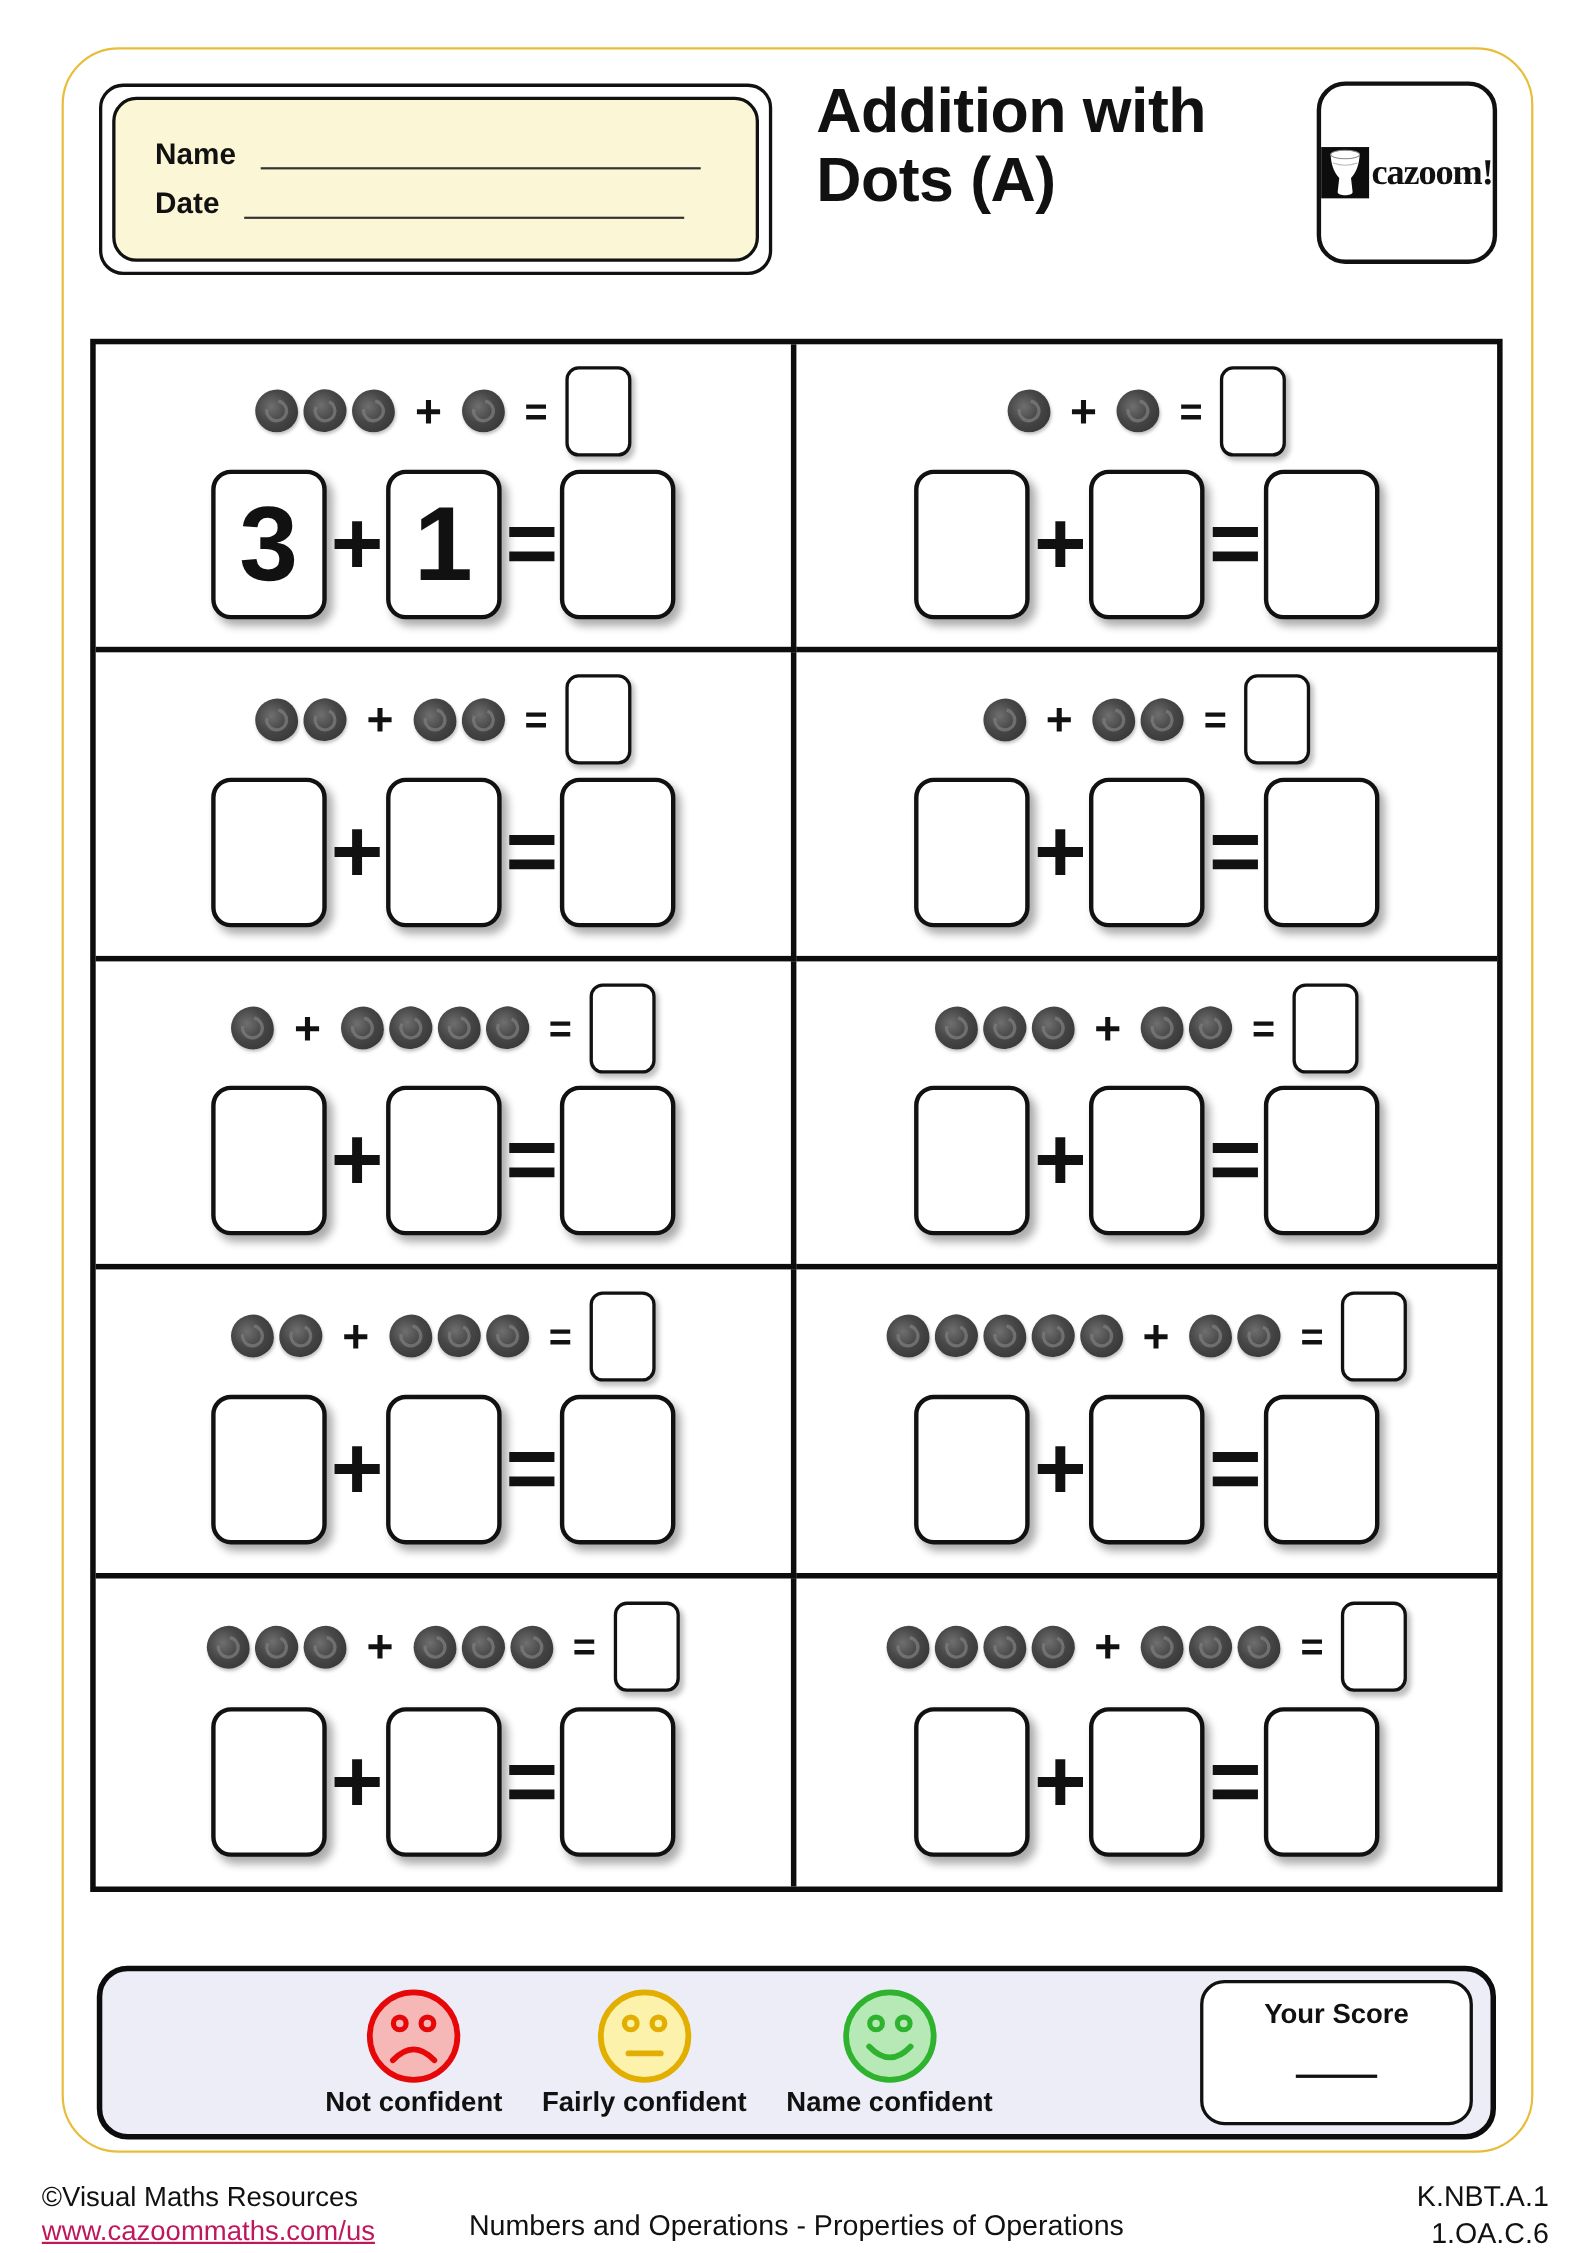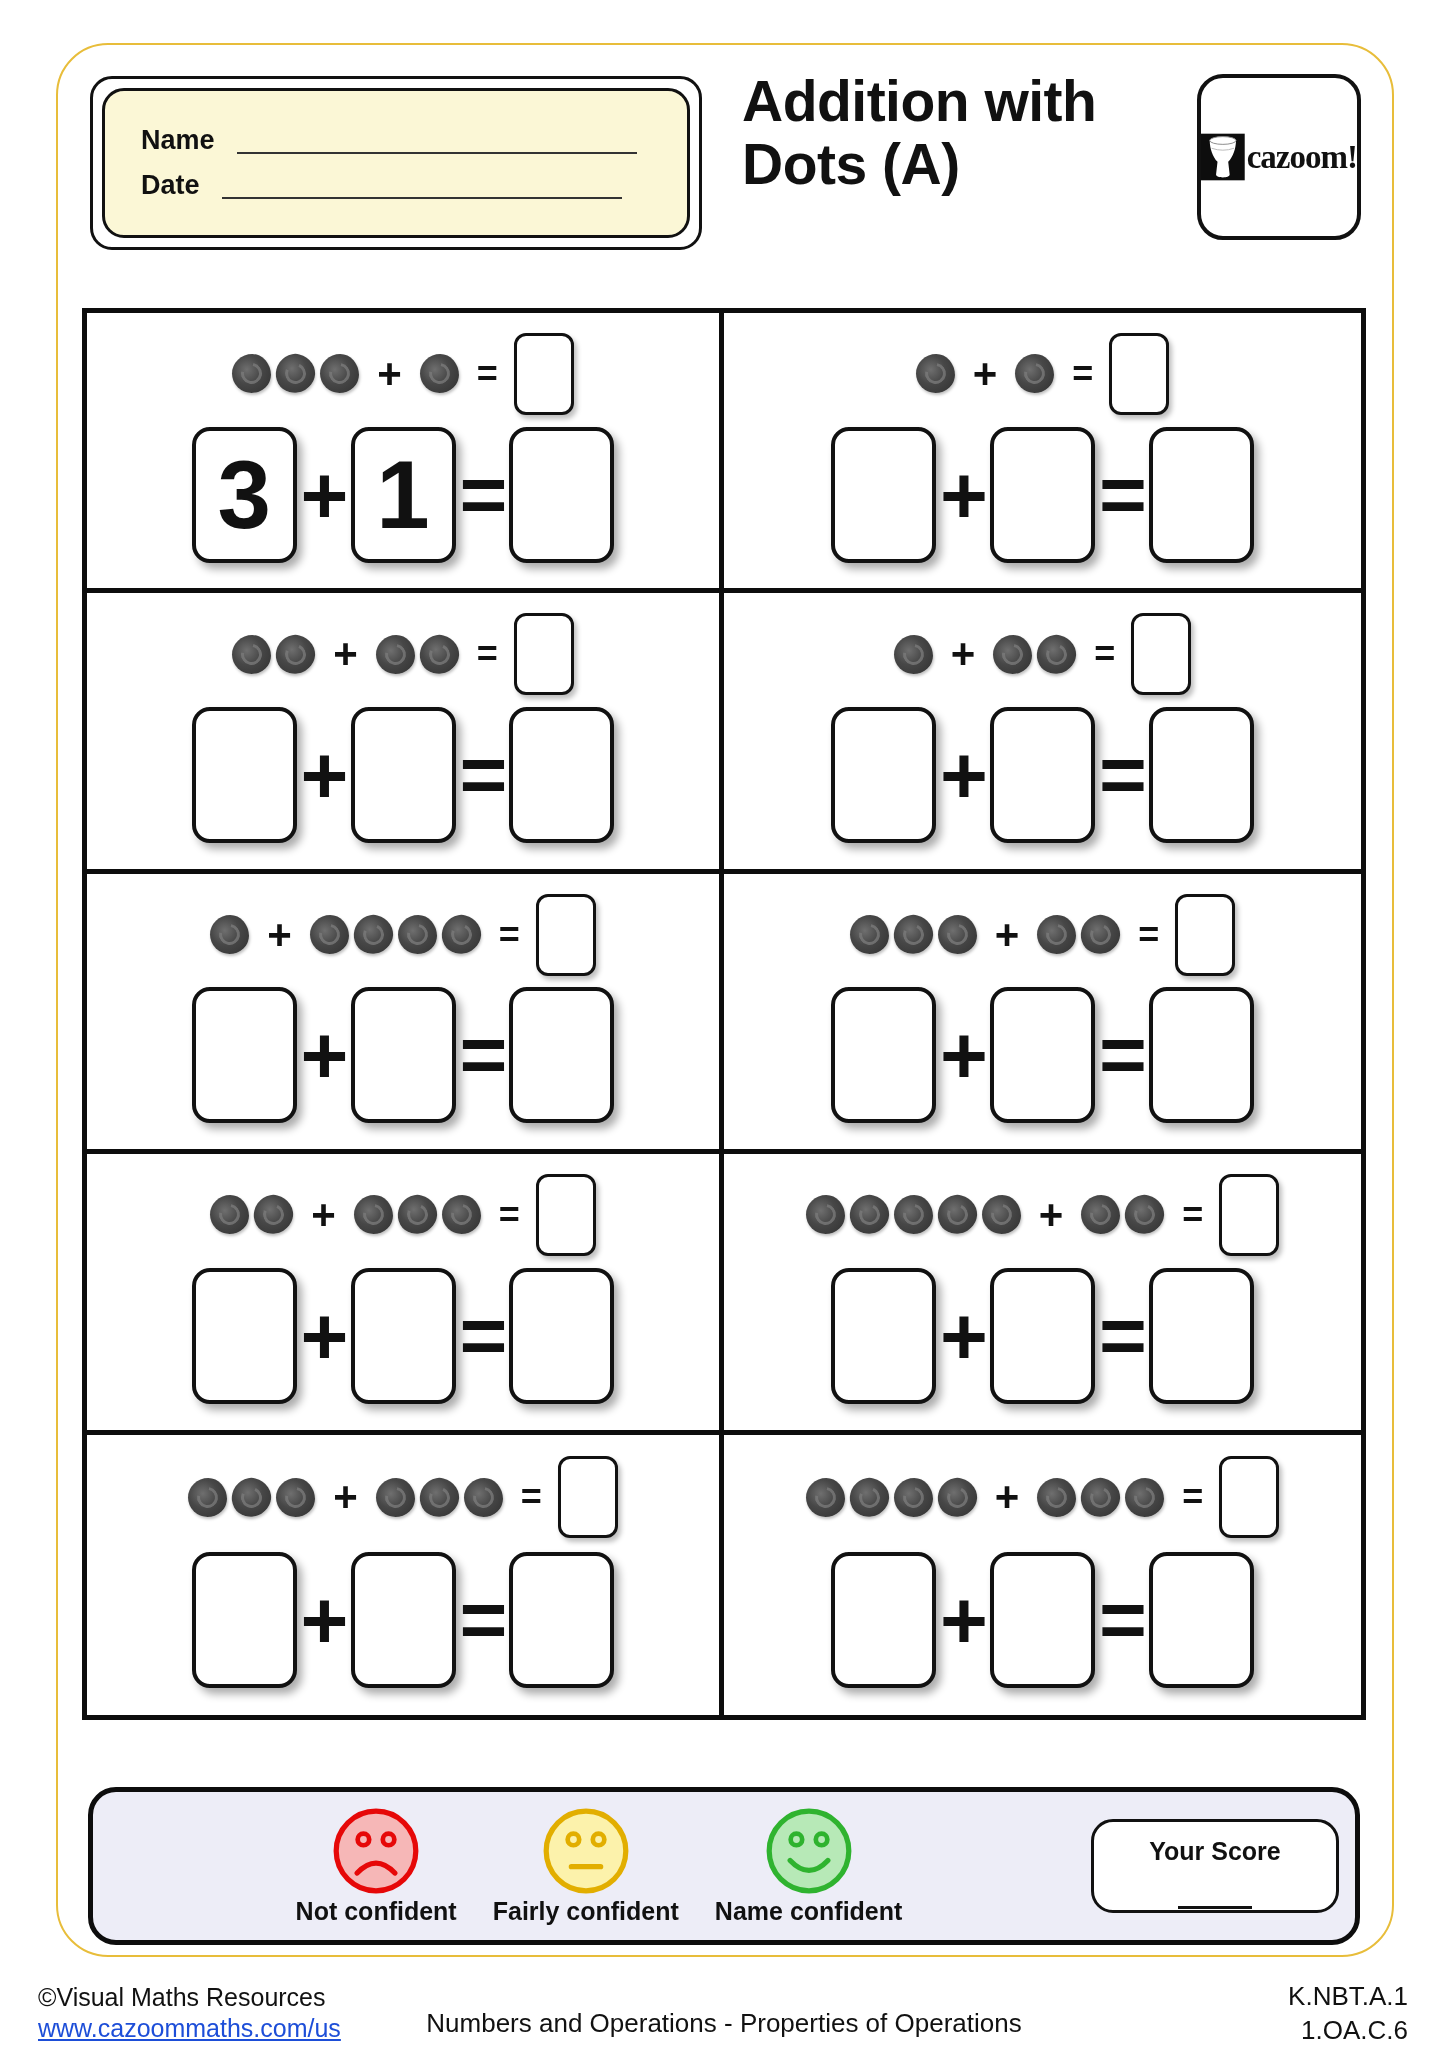--- a/index.html
+++ b/index.html
@@ -86,28 +86,28 @@
     border:5px solid #0d0d0d;border-radius:28px;background:#ededf7;box-sizing:border-box;
     display:flex;align-items:center;padding:0 16px 0 32px;gap:18px;
   }
   .confidence-question{
     width:330px;font-size:28px;font-weight:700;text-align:center;line-height:1.25;
   }
   .options-row{display:flex;align-items:flex-start;gap:36px;flex:1;justify-content:center;}
   .option{display:flex;flex-direction:column;align-items:center;gap:2px;}
   .option-label{font-size:25px;font-weight:700;white-space:nowrap;}
   .score-box{
-    width:248px;height:94px;border:3.5px solid #111;border-radius:22px;background:#fff;
-    box-sizing:border-box;display:flex;flex-direction:column;align-items:center;justify-content:center;
+    width:248px;height:132px;border:3.5px solid #111;border-radius:22px;background:#fff;
+    box-sizing:border-box;display:flex;flex-direction:column;align-items:center;
   }
   .score-title{font-size:25px;font-weight:700;margin-top:14px;}
   .score-line{width:74px;border-bottom:3px solid #111;margin-top:40px;}
   
   .footer-left{position:absolute;left:38px;top:1982px;font-size:25px;line-height:1.25;}
-  .footer-link{color:#1d4ed8;text-decoration:underline;}
+  .footer-link{color:#be185d;text-decoration:underline;}
   .footer-center{
     position:absolute;left:374px;top:2008px;width:700px;text-align:center;font-size:26px;
   }
   .footer-right{
     position:absolute;right:40px;top:1980px;text-align:right;font-size:26px;line-height:1.3;
   }
 </style>
 </head>
 <body>
 

